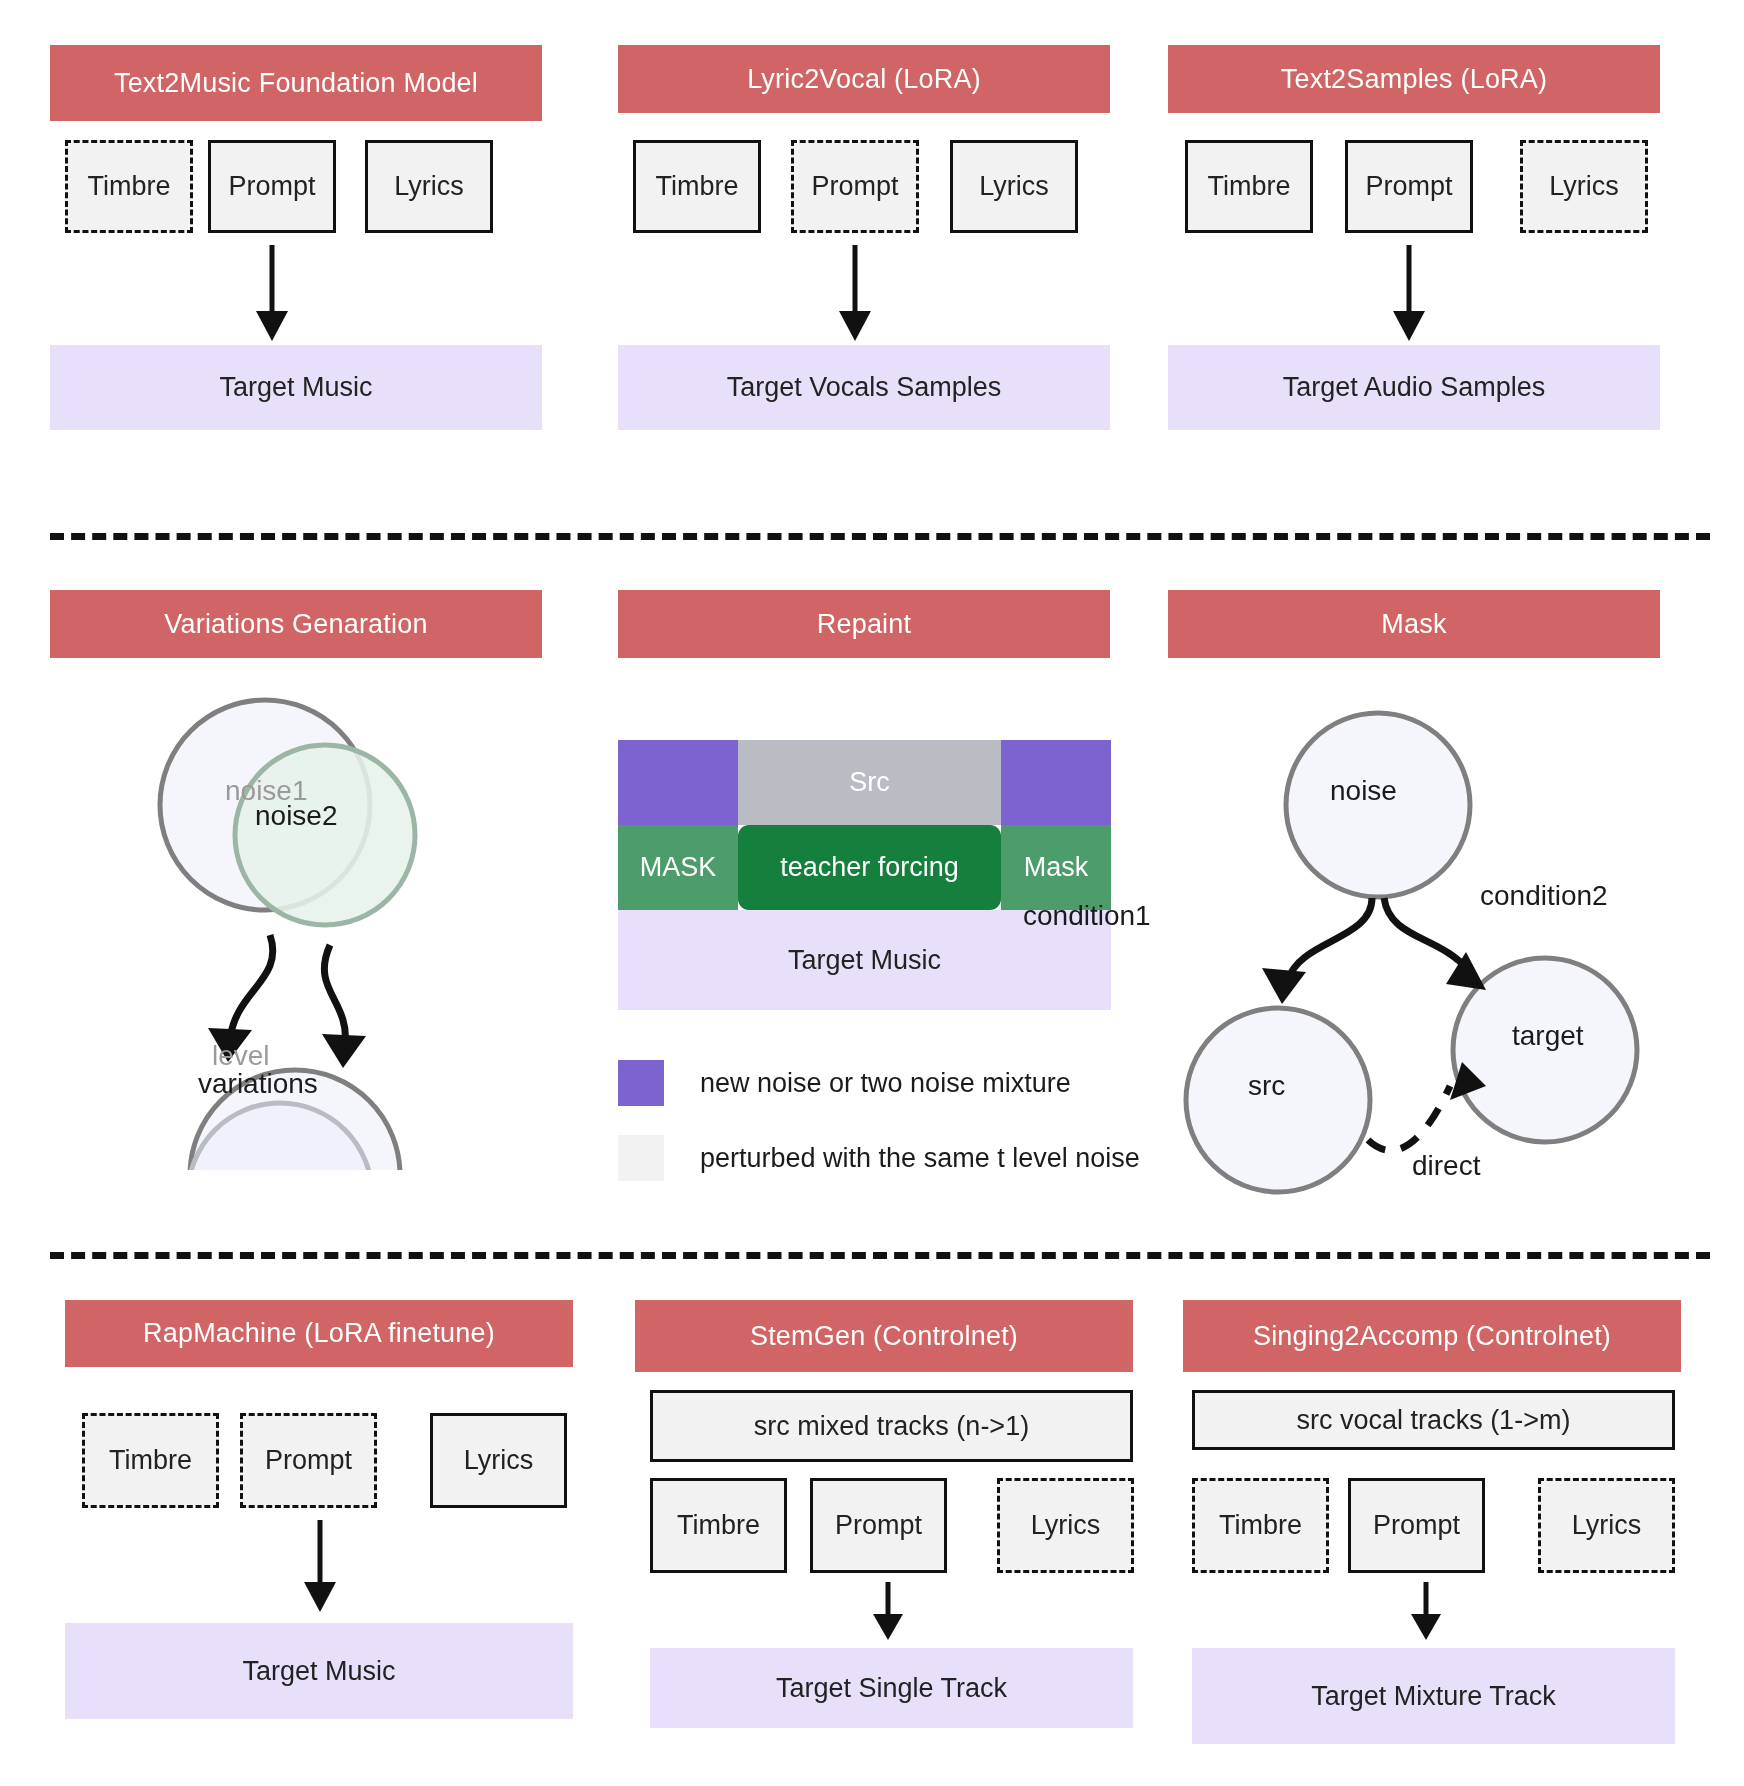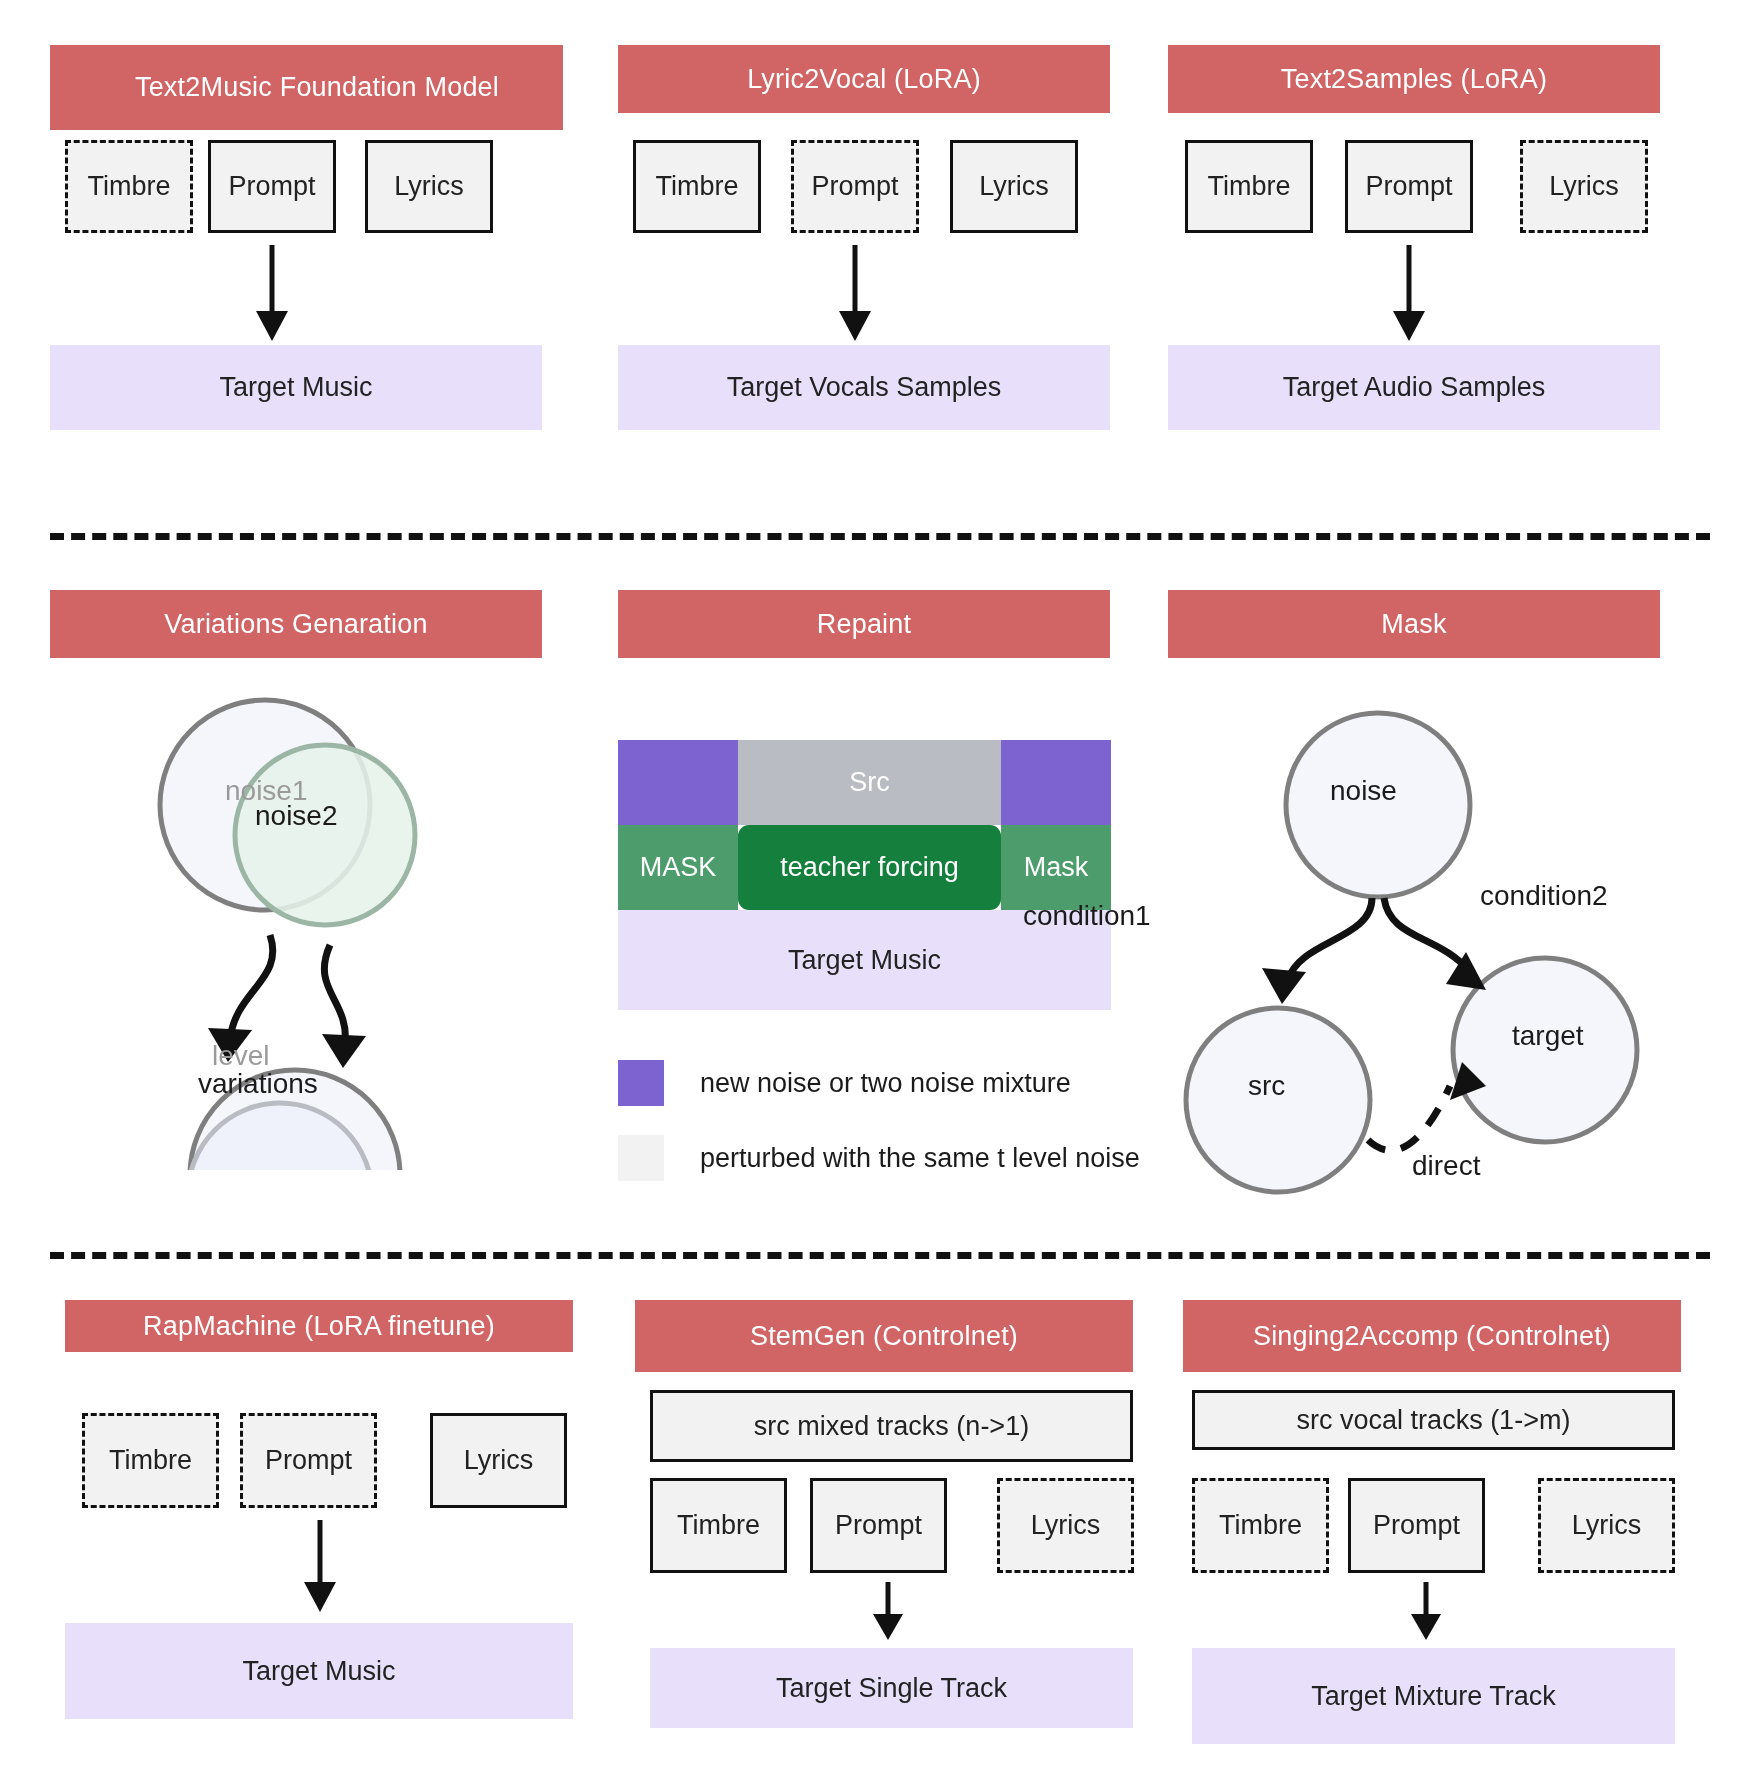--- a/index.html
+++ b/index.html
@@ -37,21 +37,21 @@
 
   .swatch{position:absolute;width:46px;height:46px;}
   .legend-text{position:absolute;font-size:27px;color:#1b1b1b;white-space:nowrap;}
   .circ-label{position:absolute;font-size:28px;white-space:nowrap;}
 </style>
 </head>
 <body>
 
 <div class="canvas">
 
-  <div class="panel-title" style="left:50px;top:45px;width:492px;height:85px;padding-left:21px;">Text2Music Foundation Model</div>
+  <div class="panel-title" style="left:50px;top:45px;width:492px;height:76px;">Text2Music Foundation Model</div>
   <div class="io-box dashed" style="left:65px;top:140px;width:128px;height:93px;">Timbre</div>
   <div class="io-box" style="left:208px;top:140px;width:128px;height:93px;">Prompt</div>
   <div class="io-box" style="left:365px;top:140px;width:128px;height:93px;">Lyrics</div>
   <svg class="arrow" style="left:250px;top:245px;" width="44" height="100" viewBox="0 0 44 100">
     <line x1="22" y1="0" x2="22" y2="78" stroke="#111" stroke-width="5"></line>
     <polygon points="22,96 6,66 38,66" fill="#111"></polygon>
   </svg>
   <div class="target-box" style="left:50px;top:345px;width:492px;height:85px;">Target Music</div>
 
   <div class="panel-title" style="left:618px;top:45px;width:492px;height:68px;">Lyric2Vocal (LoRA)</div>
@@ -127,21 +127,21 @@
 
   <span class="lbl" style="left:1330px;top:775px;">noise</span>
   <span class="lbl" style="left:1023px;top:900px;">condition1</span>
   <span class="lbl" style="left:1480px;top:880px;">condition2</span>
   <span class="lbl" style="left:1248px;top:1070px;">src</span>
   <span class="lbl" style="left:1512px;top:1020px;">target</span>
   <span class="lbl" style="left:1412px;top:1150px;">direct</span>
 
   <div class="divider" style="left:50px;top:1252px;width:1660px;"></div>
 
-  <div class="panel-title" style="left:65px;top:1300px;width:508px;height:52px;">RapMachine (LoRA finetune)</div>
+  <div class="panel-title" style="left:65px;top:1300px;width:508px;height:67px;">RapMachine (LoRA finetune)</div>
   <div class="io-box dashed" style="left:82px;top:1413px;width:137px;height:95px;">Timbre</div>
   <div class="io-box dashed" style="left:240px;top:1413px;width:137px;height:95px;">Prompt</div>
   <div class="io-box" style="left:430px;top:1413px;width:137px;height:95px;">Lyrics</div>
   <svg class="arrow" style="left:298px;top:1520px;" width="44" height="95" viewBox="0 0 44 95">
     <line x1="22" y1="0" x2="22" y2="72" stroke="#111" stroke-width="5"></line>
     <polygon points="22,92 6,62 38,62" fill="#111"></polygon>
   </svg>
   <div class="target-box" style="left:65px;top:1623px;width:508px;height:96px;">Target Music</div>
 
   <div class="panel-title" style="left:635px;top:1300px;width:498px;height:72px;">StemGen (Controlnet)</div>

